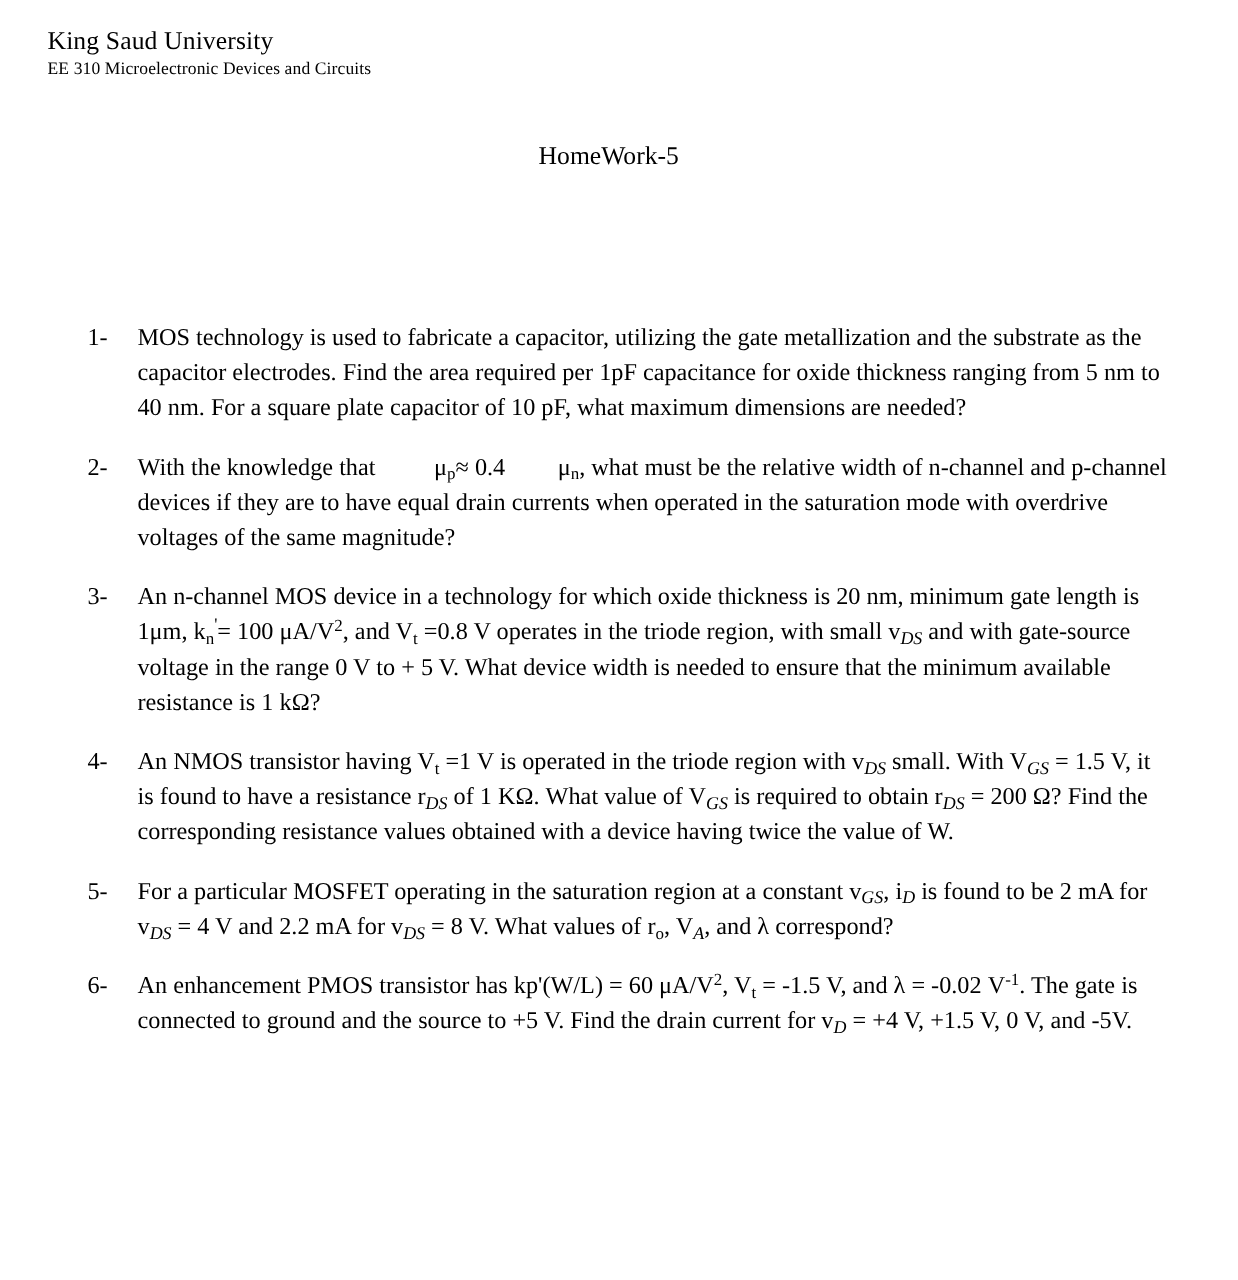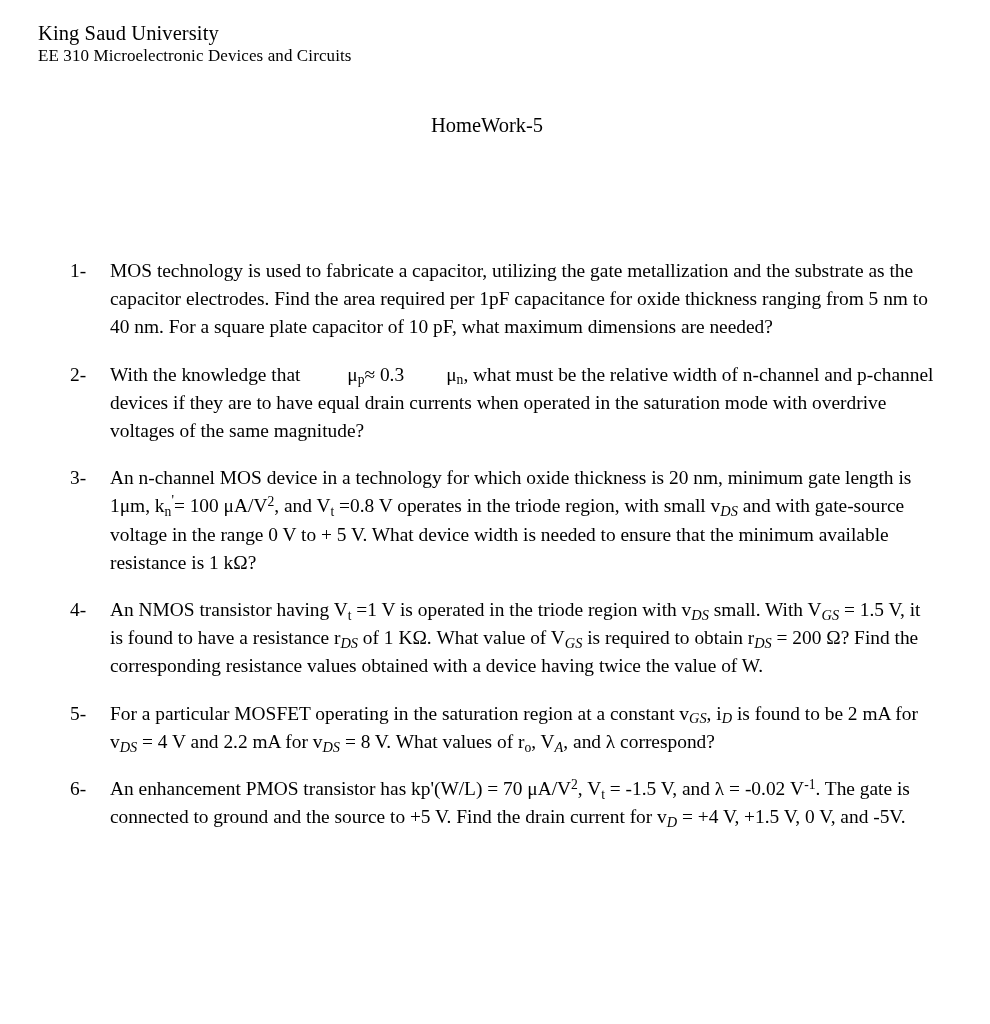--- a/index.html
+++ b/index.html
@@ -24,21 +24,21 @@
     top: 22px;
     line-height: 22px;
   }
   .header .line1,
   .header .line2 {
     font-size: 20.5px;
     letter-spacing: 0.1px;
     white-space: nowrap;
   }
   .header .line3 {
-    font-size: 17px;
+    font-size: 14px;
     letter-spacing: 0.1px;
     white-space: nowrap;
     margin-top: 1px;
   }
   
   .doc-title {
     position: absolute;
     left: 0;
     right: 0;
     top: 114px;
@@ -124,37 +124,37 @@
 
   <div class="questions">
 
     <div class="q">
       <span class="q-num">1-</span>
       <span class="q-body"><span>MOS technology is used to fabricate a capacitor, utilizing the gate metallization and the substrate as the capacitor electrodes. Find the area required per 1pF capacitance for oxide thickness ranging from 5 nm to 40 nm. For a square plate capacitor of 10 pF, what maximum dimensions are needed?</span></span>
     </div>
 
     <div class="q">
       <span class="q-num">2-</span>
-      <span class="q-body"><span>With the knowledge that </span><span class="nb"><span>μ</span><sub>p</sub></span><span>≈ 0.3</span><span class="nb"><span>μ</span><sub>n</sub></span><span>, what must be the relative width of n-channel and p-channel devices if they are to have equal drain currents when operated in the saturation mode with overdrive voltages of the same magnitude?</span></span>
+      <span class="q-body"><span>With the knowledge that </span><span class="nb"><span>μ</span><sub>p</sub></span><span>≈ 0.4</span><span class="nb"><span>μ</span><sub>n</sub></span><span>, what must be the relative width of n-channel and p-channel devices if they are to have equal drain currents when operated in the saturation mode with overdrive voltages of the same magnitude?</span></span>
     </div>
 
     <div class="q">
       <span class="q-num">3-</span>
       <span class="q-body"><span>An n-channel MOS device in a technology for which oxide thickness is 20 nm, minimum gate length is 1μm, k</span><sub>n</sub><span class="prime">'</span><span>= 100 μA/V</span><sup>2</sup><span>, and V</span><sub>t</sub><span> =0.8 V operates in the triode region, with small v</span><span class="sc">DS</span><span> and with gate-source voltage in the range 0 V to + 5 V. What device width is needed to ensure that the minimum available resistance is 1 kΩ?</span></span>
     </div>
 
     <div class="q">
       <span class="q-num">4-</span>
       <span class="q-body"><span>An NMOS transistor having V</span><sub>t</sub><span> =1 V is operated in the triode region with v</span><span class="sc">DS</span><span> small. With V</span><span class="sc">GS</span><span> = 1.5 V, it is found to have a resistance r</span><span class="sc">DS</span><span> of 1 KΩ. What value of V</span><span class="sc">GS</span><span> is required to obtain r</span><span class="sc">DS</span><span> = 200 Ω? Find the corresponding resistance values obtained with a device having twice the value of W.</span></span>
     </div>
 
     <div class="q">
       <span class="q-num">5-</span>
       <span class="q-body"><span>For a particular MOSFET operating in the saturation region at a constant v</span><span class="sc">GS</span><span>, i</span><span class="sc">D</span><span> is found to be 2 mA for v</span><span class="sc">DS</span><span> = 4 V and 2.2 mA for v</span><span class="sc">DS</span><span> = 8 V. What values of r</span><sub>o</sub><span>, V</span><span class="sc">A</span><span>, and λ correspond?</span></span>
     </div>
 
     <div class="q">
       <span class="q-num">6-</span>
-      <span class="q-body"><span>An enhancement PMOS transistor has kp'(W/L) = 70 μA/V</span><sup>2</sup><span>, V</span><sub>t</sub><span> = -1.5 V, and λ = -0.02 V</span><sup>-1</sup><span>. The gate is connected to ground and the source to +5 V. Find the drain current for v</span><span class="sc">D</span><span> = +4 V, +1.5 V, 0 V, and -5V.</span></span>
+      <span class="q-body"><span>An enhancement PMOS transistor has kp'(W/L) = 60 μA/V</span><sup>2</sup><span>, V</span><sub>t</sub><span> = -1.5 V, and λ = -0.02 V</span><sup>-1</sup><span>. The gate is connected to ground and the source to +5 V. Find the drain current for v</span><span class="sc">D</span><span> = +4 V, +1.5 V, 0 V, and -5V.</span></span>
     </div>
 
   </div>
 </div>
 
 </body></html>

